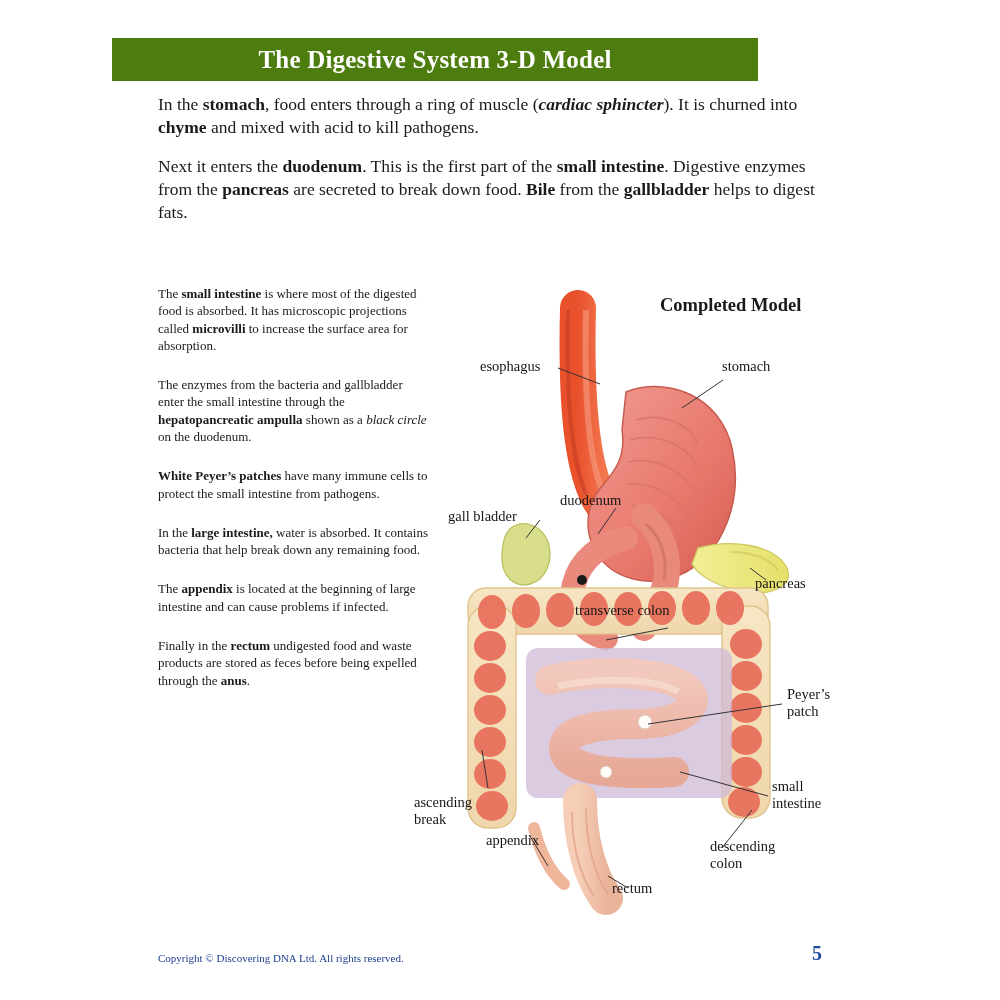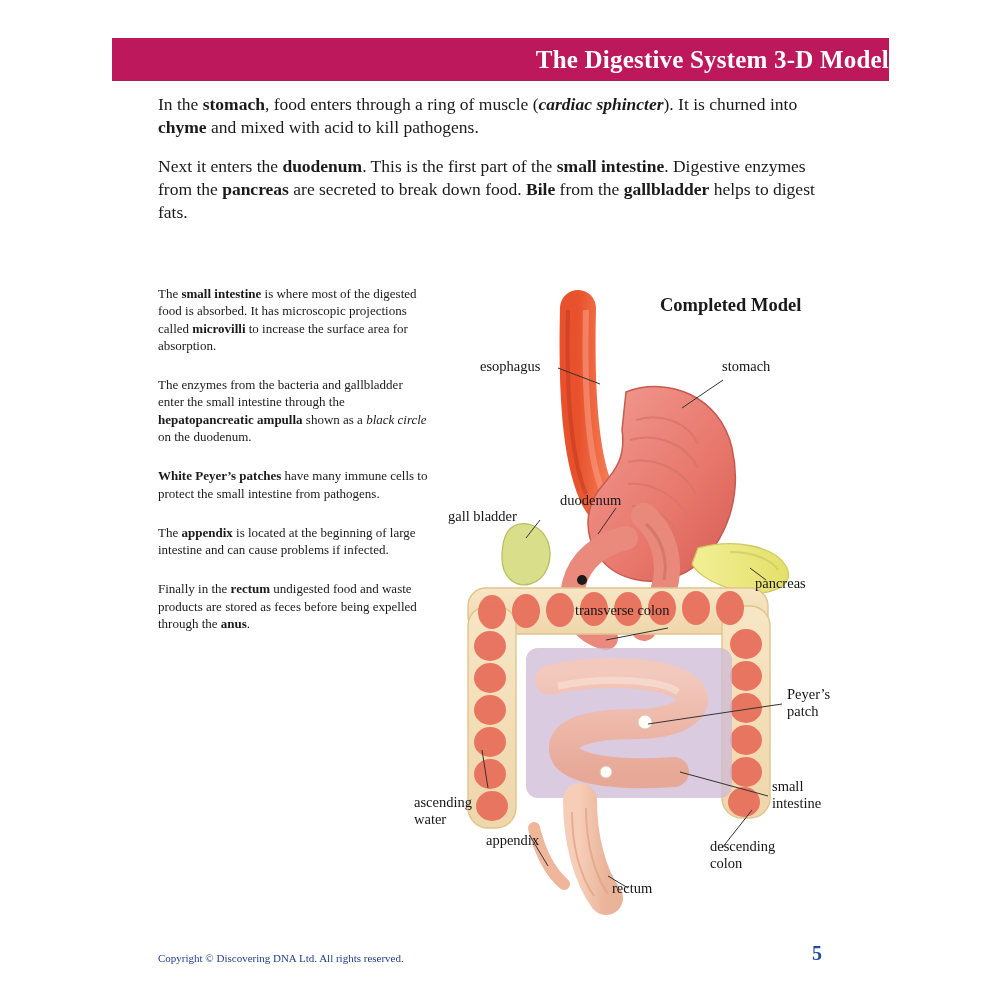--- a/index.html
+++ b/index.html
@@ -18,26 +18,26 @@
     position: relative;
     width: 1000px;
     height: 1000px;
     background: #ffffff;
   }
   
   .title-bar {
     position: absolute;
     left: 112px;
     top: 38px;
-    width: 777px;
+    width: 646px;
     height: 43px;
-    background: #be185d;
+    background: #4d7c0f;
     display: flex;
     align-items: center;
-    justify-content: flex-end;
+    justify-content: center;
   }
   .title-bar .title-text {
     color: #ffffff;
     font-family: "Liberation Serif", serif;
     font-weight: bold;
     font-size: 25px;
     letter-spacing: 0.2px;
   }
   
   .intro {
@@ -176,20 +176,23 @@
 
   <div class="left-col">
     <p>
       <span>The </span><b>small intestine</b><span> is where most of the digested food is absorbed. It has microscopic projections called </span><b>microvilli</b><span> to increase the surface area for absorption.</span>
     </p>
     <p>
       <span>The enzymes from the bacteria and gallbladder enter the small intestine through the </span><b>hepatopancreatic ampulla</b><span> shown as a </span><i>black circle</i><span> on the duodenum.</span>
     </p>
     <p>
       <b>White Peyer’s patches</b><span> have many immune cells to protect the small intestine from pathogens.</span>
+    </p>
+    <p>
+      <span>In the </span><b>large intestine,</b><span> water is absorbed. It contains bacteria that help break down any remaining food.</span>
     </p>
     <p>
       <span>The </span><b>appendix</b><span> is located at the beginning of large intestine and can cause problems if infected.</span>
     </p>
     <p>
       <span>Finally in the </span><b>rectum</b><span> undigested food and waste products are stored as feces before being expelled through the </span><b>anus</b><span>.</span>
     </p>
   </div>
 
   <div class="figure">
@@ -328,21 +331,21 @@
     </svg>
 
     <div class="fig-label" style="left:50px; top:78px;">esophagus</div>
     <div class="fig-label" style="left:292px; top:78px;">stomach</div>
     <div class="fig-label" style="left:130px; top:212px;">duodenum</div>
     <div class="fig-label" style="left:18px; top:228px;">gall bladder</div>
     <div class="fig-label" style="left:325px; top:295px;">pancreas</div>
     <div class="fig-label" style="left:145px; top:322px;">transverse colon</div>
     <div class="fig-label wrap" style="left:357px; top:406px;">Peyer’s patch</div>
     <div class="fig-label wrap" style="left:342px; top:498px;">small intestine</div>
-    <div class="fig-label wrap" style="left:-16px; top:514px; width:70px;">ascending water</div>
+    <div class="fig-label wrap" style="left:-16px; top:514px; width:70px;">ascending break</div>
     <div class="fig-label" style="left:56px; top:552px;">appendix</div>
     <div class="fig-label wrap" style="left:280px; top:558px; width:78px;">descending colon</div>
     <div class="fig-label" style="left:182px; top:600px;">rectum</div>
   </div>
 
   <div class="copyright">Copyright © Discovering DNA Ltd. All rights reserved.</div>
   <div class="page-number">5</div>
 
 
 </div>

